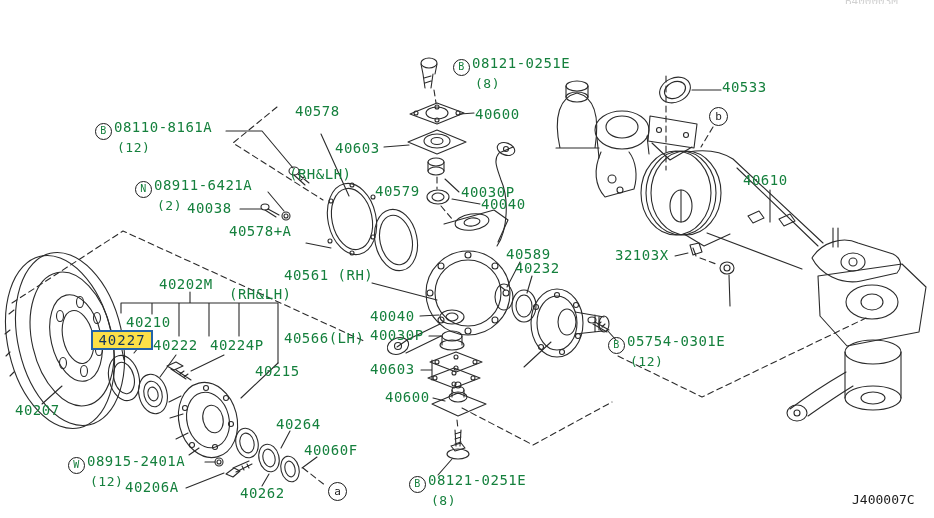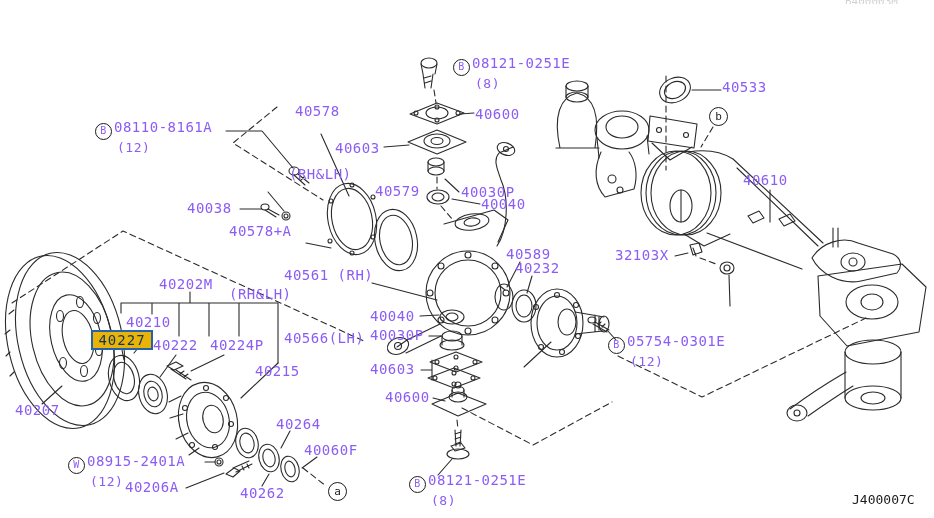--- a/index.html
+++ b/index.html
@@ -1,30 +1,30 @@
 <!DOCTYPE html>
 <html><head>
 <meta charset="utf-8">
 <style>
   html,body{margin:0;padding:0;background:#fff;}
   .stage{position:relative;width:934px;height:518px;background:#ffffff;overflow:hidden;
          font-family:"DejaVu Sans Mono",monospace;}
   svg{position:absolute;left:0;top:0;}
   svg *{stroke:#2b2b2b;fill:none;stroke-width:1.1;stroke-linecap:round;stroke-linejoin:round;}
   svg .dash{stroke-dasharray:6 4;}
-  .lbl{position:absolute;font-size:14px;line-height:15px;letter-spacing:.5px;color:#8b5cf6;
+  .lbl{position:absolute;font-size:14px;line-height:15px;letter-spacing:.5px;color:#15803d;
        white-space:nowrap;}
   .lbl .l2{display:block;margin-top:48px;}
   .qty{display:block;padding-left:22px;font-size:13px;}
   .badge{display:inline-flex;width:15px;height:15px;border:1.4px solid #1c1c1c;border-radius:50%;
          font-size:10px;line-height:10px;align-items:center;justify-content:center;
          margin-right:2px;vertical-align:-2px;}
   .refc{position:absolute;width:17px;height:17px;border:1.4px solid #1c1c1c;border-radius:50%;
         font-size:11px;display:flex;align-items:center;justify-content:center;color:#1c1c1c;}
-  .hl-box{position:absolute;left:91px;top:330px;width:62px;height:20px;background:#eab308;
+  .hl-box{position:absolute;left:91px;top:330px;width:62px;height:20px;background:#fde047;
           border:2px solid #2463a8;box-sizing:border-box;display:flex;align-items:center;
           justify-content:center;color:#12355e;font-size:14px;letter-spacing:1px;}
   .code{position:absolute;left:852px;top:492px;font-size:13px;color:#1c1c1c;}
   .wm{position:absolute;left:845px;top:-5px;font-size:11px;color:#d2d2d2;height:9px;overflow:hidden;}
 </style>
 </head>
 <body>
 
 <div class="stage">
 
@@ -283,20 +283,24 @@
 
   <div class="lbl" style="left:95px;top:120px">
     <span class="badge">B</span><span>08110-8161A</span>
     <span class="qty">(12)</span>
   </div>
   <div class="lbl" style="left:289px;top:104px">
     <span style="padding-left:6px">40578</span>
     <span class="l2">(RH&amp;LH)</span>
   </div>
   <div class="lbl" style="left:335px;top:141px">40603</div>
+  <div class="lbl" style="left:135px;top:178px">
+    <span class="badge">N</span><span>08911-6421A</span>
+    <span class="qty">(2)</span>
+  </div>
   <div class="lbl" style="left:187px;top:201px">40038</div>
   <div class="lbl" style="left:375px;top:184px">40579</div>
   <div class="lbl" style="left:461px;top:185px">40030P</div>
   <div class="lbl" style="left:481px;top:197px">40040</div>
   <div class="lbl" style="left:229px;top:224px">
     <span>40578+A</span>
     <span class="l2">(RH&amp;LH)</span>
   </div>
   <div class="lbl" style="left:743px;top:173px">40610</div>
   <div class="lbl" style="left:615px;top:248px">32103X</div>

